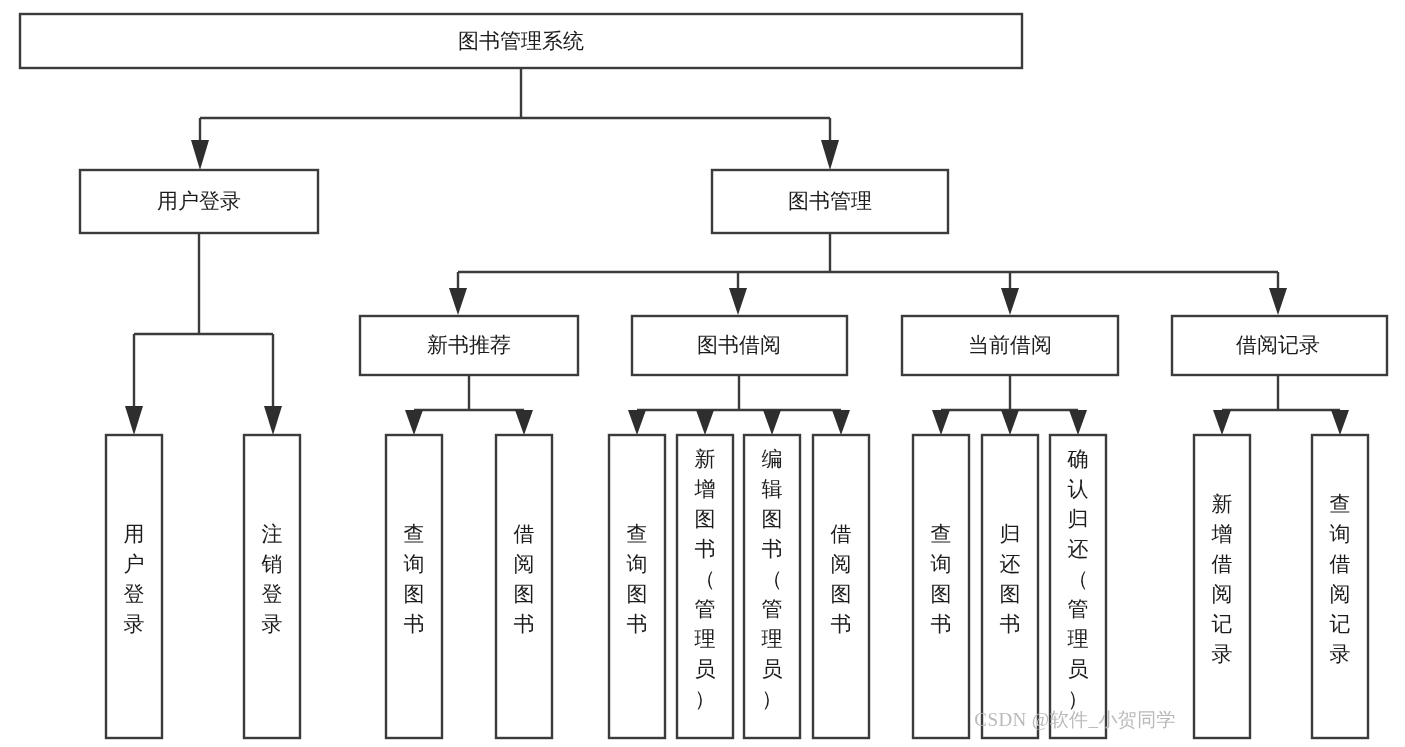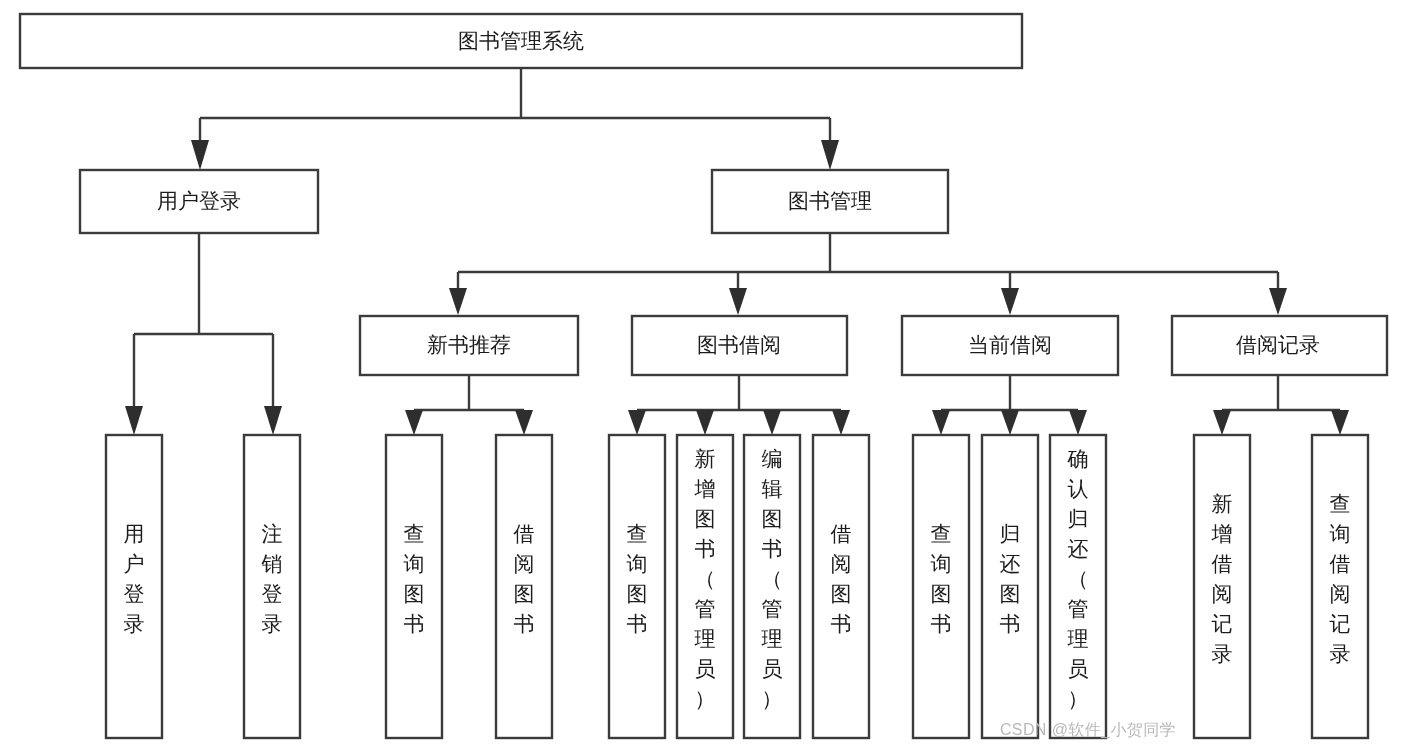--- a/index.html
+++ b/index.html
@@ -50,23 +50,23 @@
   }
   .node-label-vertical {
     fill: #1c1c1c;
     font-family: "DejaVu Sans", "Liberation Sans", sans-serif;
     font-size: 21px;
     text-anchor: middle;
   }
   .watermark {
     position: absolute;
     right: 8px;
-    bottom: 6px;
-    font-family: Liberation Sans, sans-serif;
-    font-size: 16px;
+    bottom: 14px;
+    font-family: Liberation Serif, serif;
+    font-size: 19px;
     color: #b9b9b9;
     letter-spacing: 0.4px;
     white-space: nowrap;
     user-select: none;
   }
 </style>
 </head>
 <body>
 
 <div id="diagram-root">

